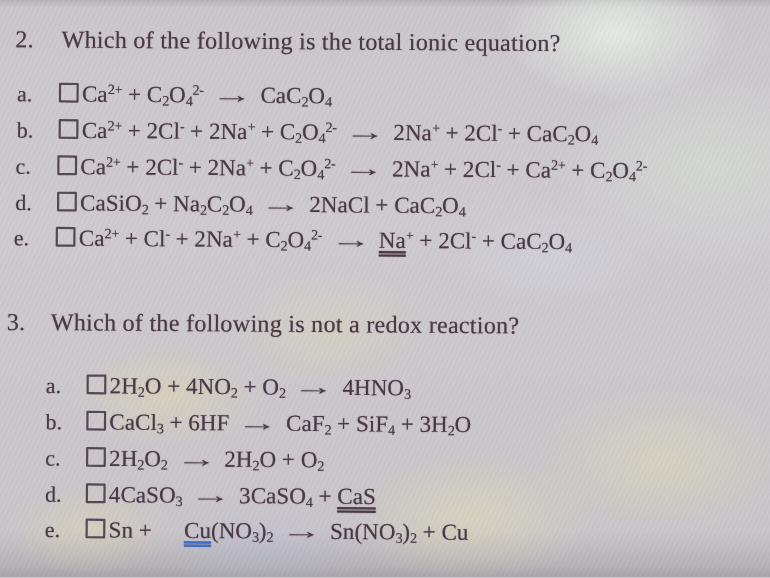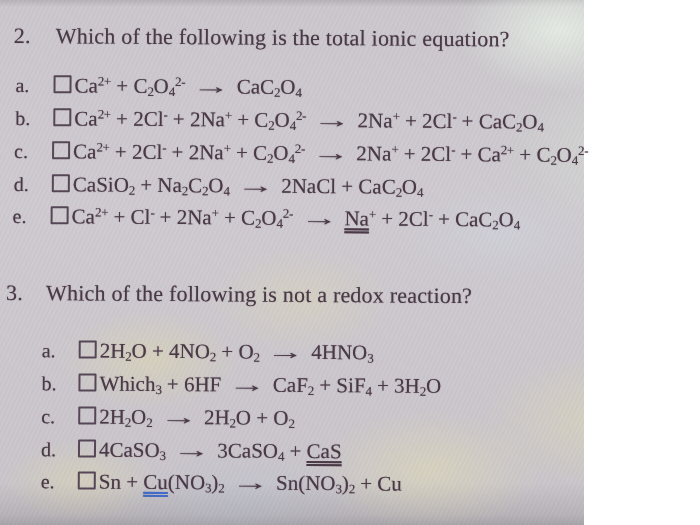--- a/index.html
+++ b/index.html
@@ -1,21 +1,21 @@
 <!DOCTYPE html>
 <html><head>
 <meta charset="utf-8">
 <style>
   html,body{margin:0;padding:0;}
   body{
     width:700px;height:525px;overflow:hidden;
     font-family:"Liberation Serif","DejaVu Serif",serif;
   }
   .photo{
-    position:relative;width:584px;height:525px;
+    position:relative;width:700px;height:525px;
     color:#4a3947;
     background-color:#c9c5ca;
     background-image:
       repeating-linear-gradient(115deg, rgba(255,255,255,0.04) 0 2px, rgba(150,150,170,0.04) 2px 4px),
       radial-gradient(ellipse 150px 90px at 560px 30px,  rgba(230,238,228,0.9), rgba(230,238,228,0) 70%),
       radial-gradient(ellipse 210px 130px at 650px 150px, rgba(216,226,212,0.55), rgba(216,226,212,0) 70%),
       radial-gradient(ellipse 130px 70px at 150px 360px, rgba(230,222,162,0.38), rgba(230,222,162,0) 70%),
       radial-gradient(ellipse 160px 85px at 430px 470px, rgba(232,226,172,0.42), rgba(232,226,172,0) 70%),
       radial-gradient(ellipse 110px 60px at 80px 480px,  rgba(227,220,167,0.38), rgba(227,220,167,0) 70%),
       radial-gradient(ellipse 170px 95px at 600px 420px, rgba(230,224,172,0.38), rgba(230,224,172,0) 70%),
@@ -56,20 +56,21 @@
     text-decoration:underline;
   }
   .u-solid{
     text-decoration-line:underline;text-decoration-style:solid;
     text-decoration-thickness:1.5px;text-underline-offset:3px;
   }
   .u-grammar{
     text-decoration-line:underline;text-decoration-style:double;
     text-decoration-color:#3f6bc9;
     text-underline-offset:3px;
+    margin-left:24px;
   }
 </style>
 </head>
 <body>
 
 <div class="photo">
   <div class="content">
 
     <section class="q2">
       <div class="q-heading" style="left:14px;top:23px;">
@@ -95,21 +96,21 @@
 
     <section class="q3">
       <div class="q-heading" style="left:8px;top:280px;">
         <span class="q-num">3.</span><span class="q-title">Which of the following is not a redox reaction?</span>
       </div>
 
       <div class="opt" style="left:44px;top:338px;">
         <span class="opt-letter">a.</span><span class="checkbox"></span><span class="equation"><span>2H</span><sub>2</sub><span>O + 4NO</span><sub>2</sub><span> + O</span><sub>2</sub><span> </span><span class="arrow">→</span><span> 4HNO</span><sub>3</sub></span>
       </div>
       <div class="opt" style="left:44px;top:371px;">
-        <span class="opt-letter">b.</span><span class="checkbox"></span><span class="equation"><span>Which</span><sub>3</sub><span> + 6HF </span><span class="arrow">→</span><span> CaF</span><sub>2</sub><span> + SiF</span><sub>4</sub><span> + 3H</span><sub>2</sub><span>O</span></span>
+        <span class="opt-letter">b.</span><span class="checkbox"></span><span class="equation"><span>CaCl</span><sub>3</sub><span> + 6HF </span><span class="arrow">→</span><span> CaF</span><sub>2</sub><span> + SiF</span><sub>4</sub><span> + 3H</span><sub>2</sub><span>O</span></span>
       </div>
       <div class="opt" style="left:44px;top:404px;">
         <span class="opt-letter">c.</span><span class="checkbox"></span><span class="equation"><span>2H</span><sub>2</sub><span>O</span><sub>2</sub><span> </span><span class="arrow">→</span><span> 2H</span><sub>2</sub><span>O + O</span><sub>2</sub></span>
       </div>
       <div class="opt" style="left:44px;top:437px;">
         <span class="opt-letter">d.</span><span class="checkbox"></span><span class="equation"><span>4CaSO</span><sub>3</sub><span> </span><span class="arrow">→</span><span> 3CaSO</span><sub>4</sub><span> + </span><span class="u-spell"><span class="u-solid">CaS</span></span></span>
       </div>
       <div class="opt" style="left:44px;top:469px;">
         <span class="opt-letter">e.</span><span class="checkbox"></span><span class="equation"><span>Sn + </span><span class="u-grammar">Cu</span><span>(NO</span><sub>3</sub><span>)</span><sub>2</sub><span> </span><span class="arrow">→</span><span> Sn(NO</span><sub>3</sub><span>)</span><sub>2</sub><span> + Cu</span></span>
       </div>

